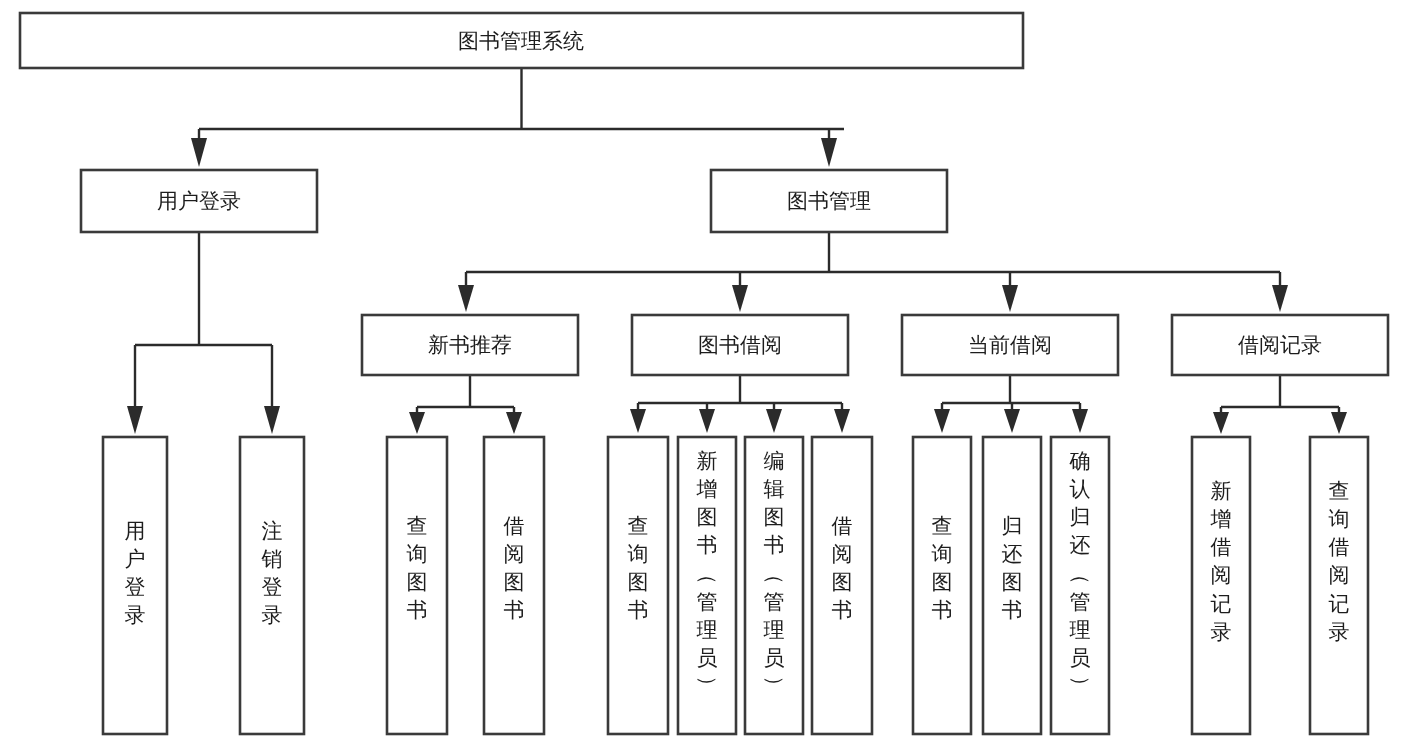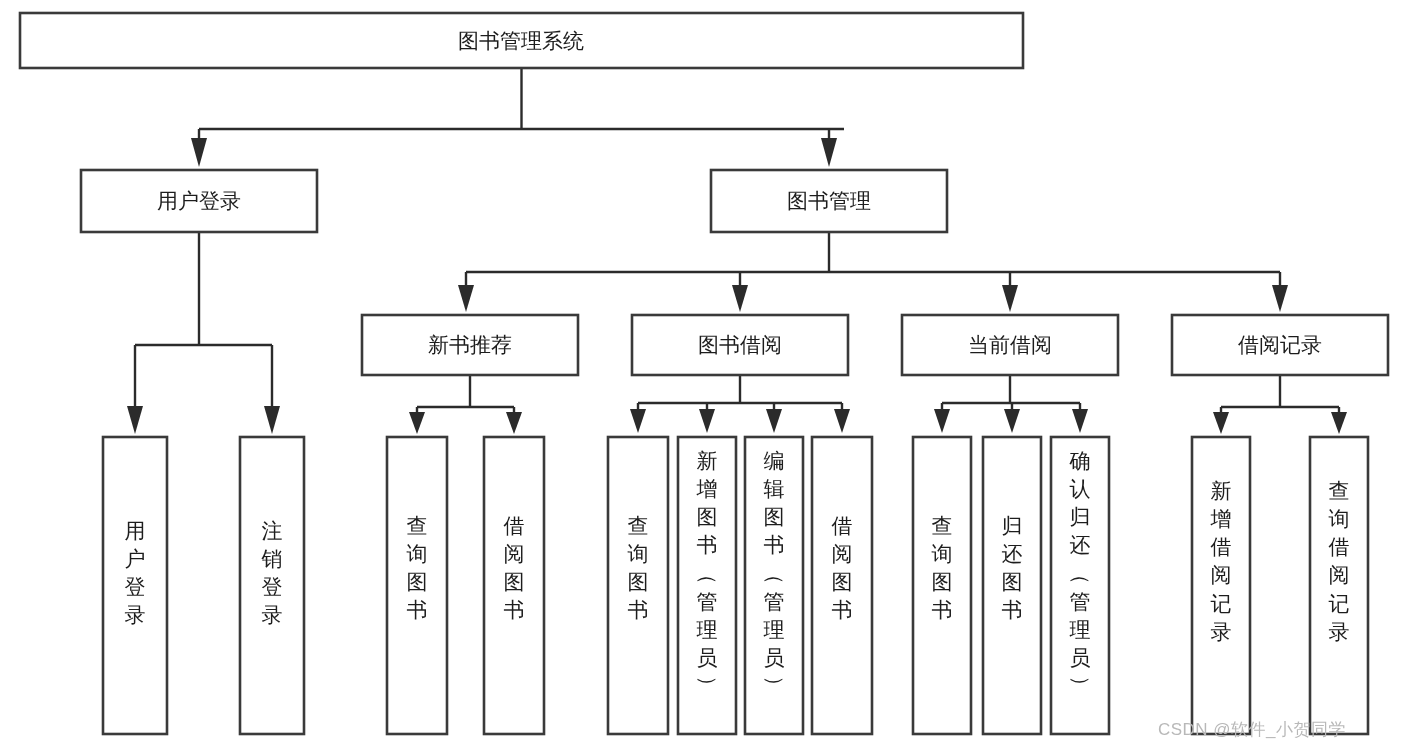--- a/index.html
+++ b/index.html
@@ -315,15 +315,14 @@
 
   <div class="vlabel" style="left:1310px; top:437px; width:58px; height:297px; padding-top:40px;">
       <span>查</span>
       <span>询</span>
       <span>借</span>
       <span>阅</span>
       <span>记</span>
       <span>录</span>
     </div>
 
-  <div class="watermark">CSDN @软件_小贺同学</div>
 
 </div>
 
 </body></html>

